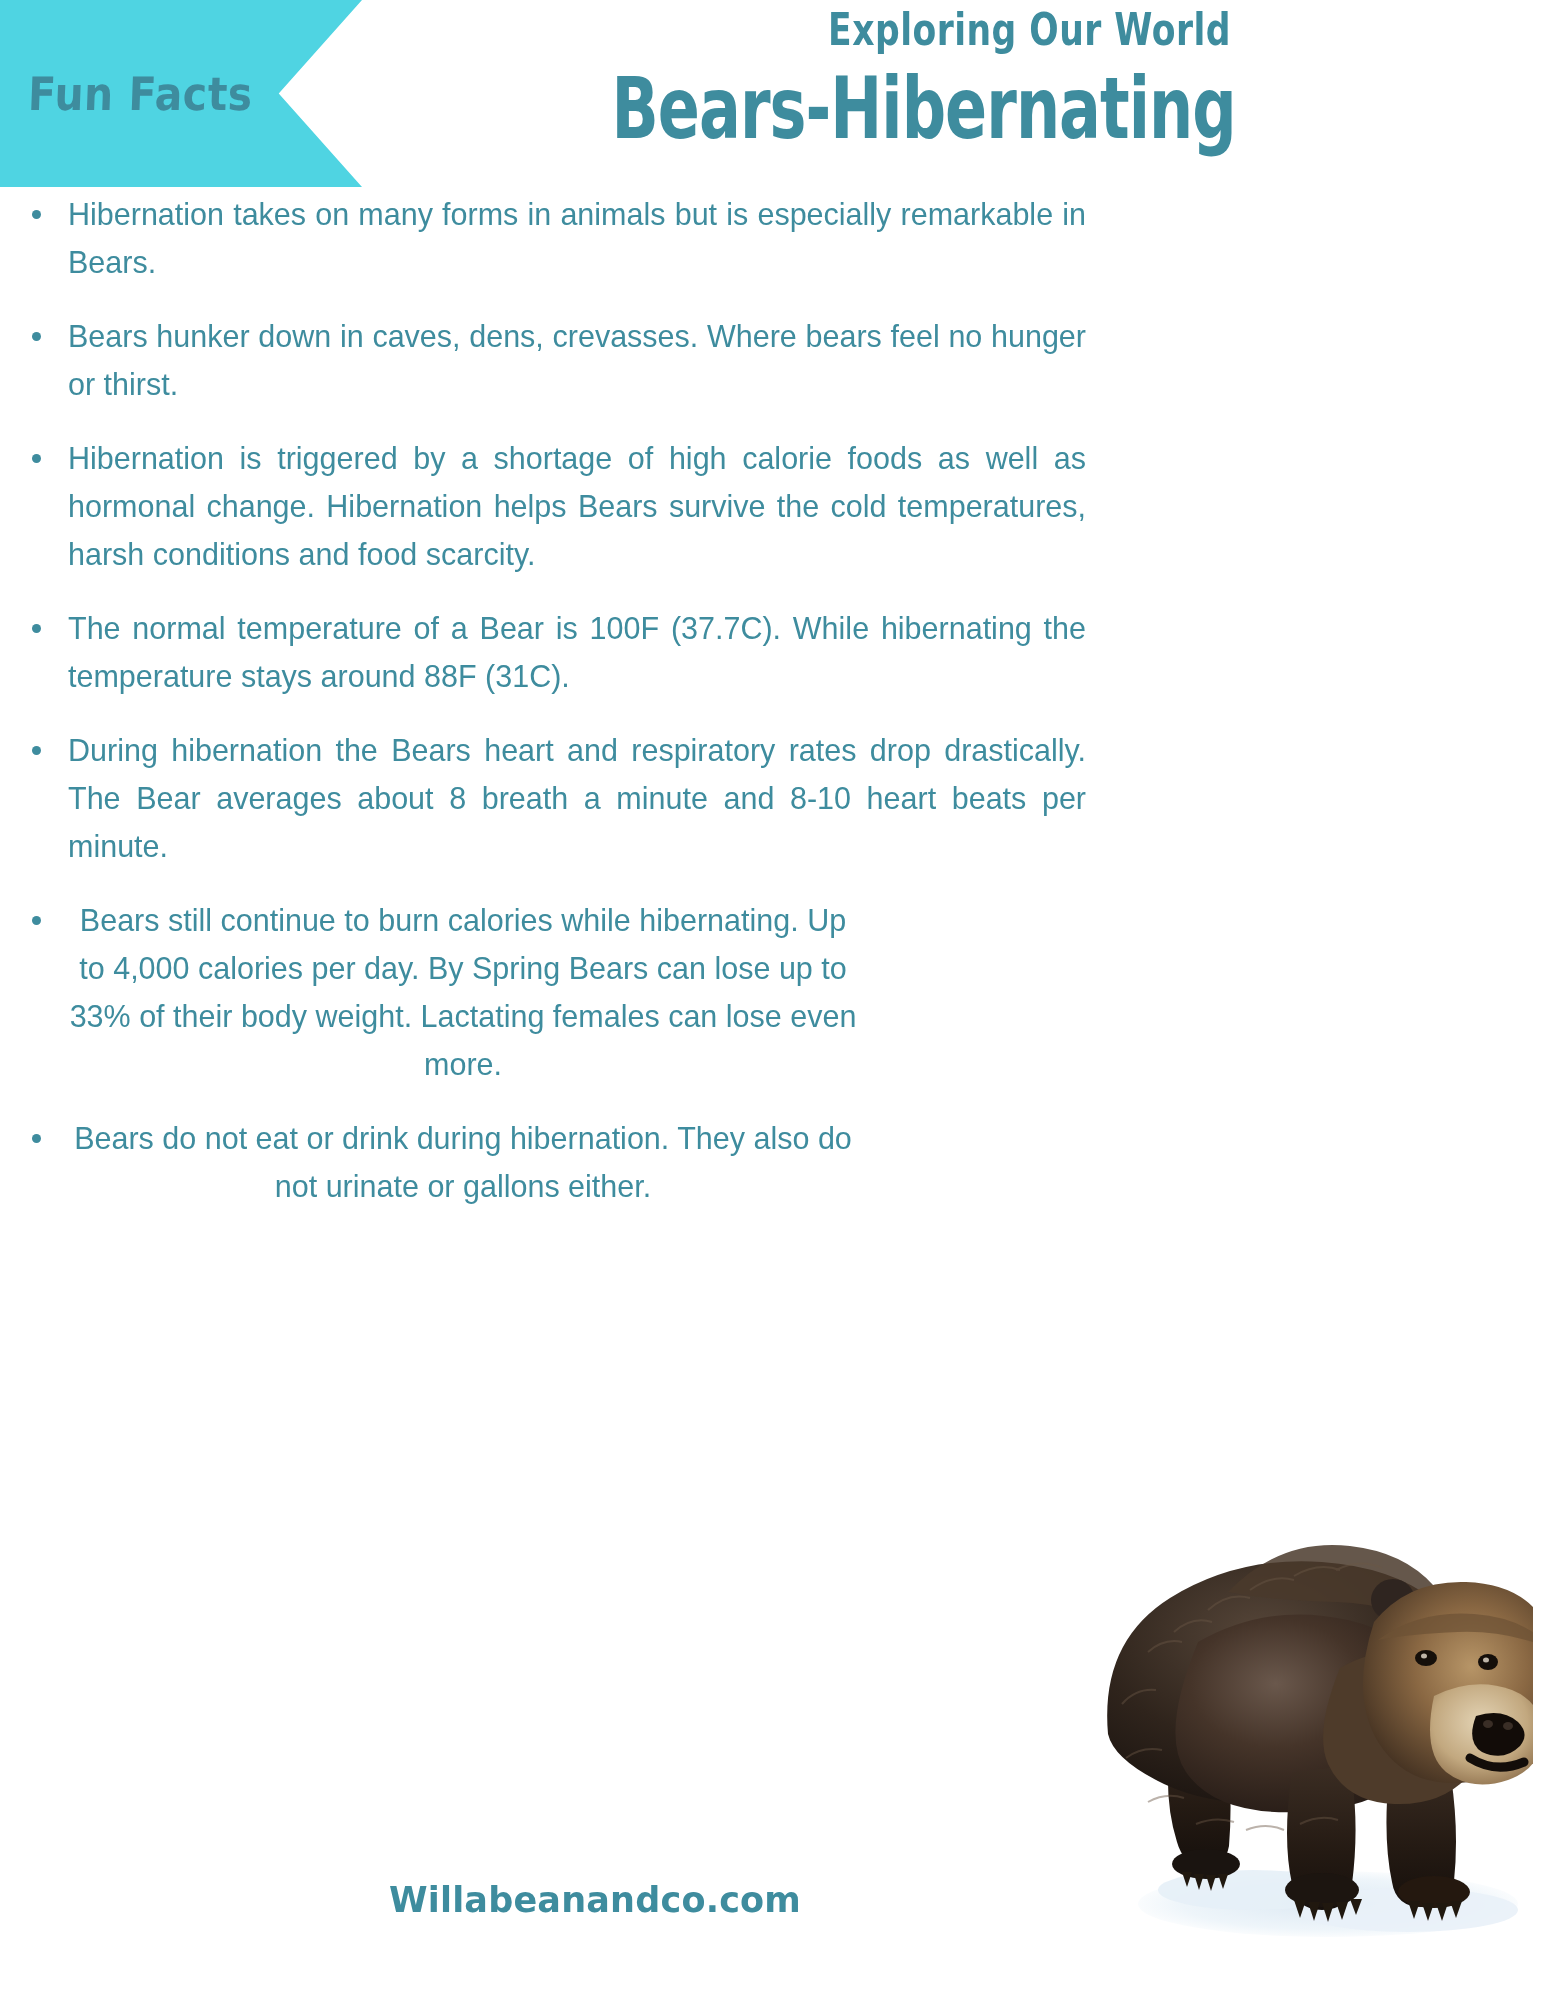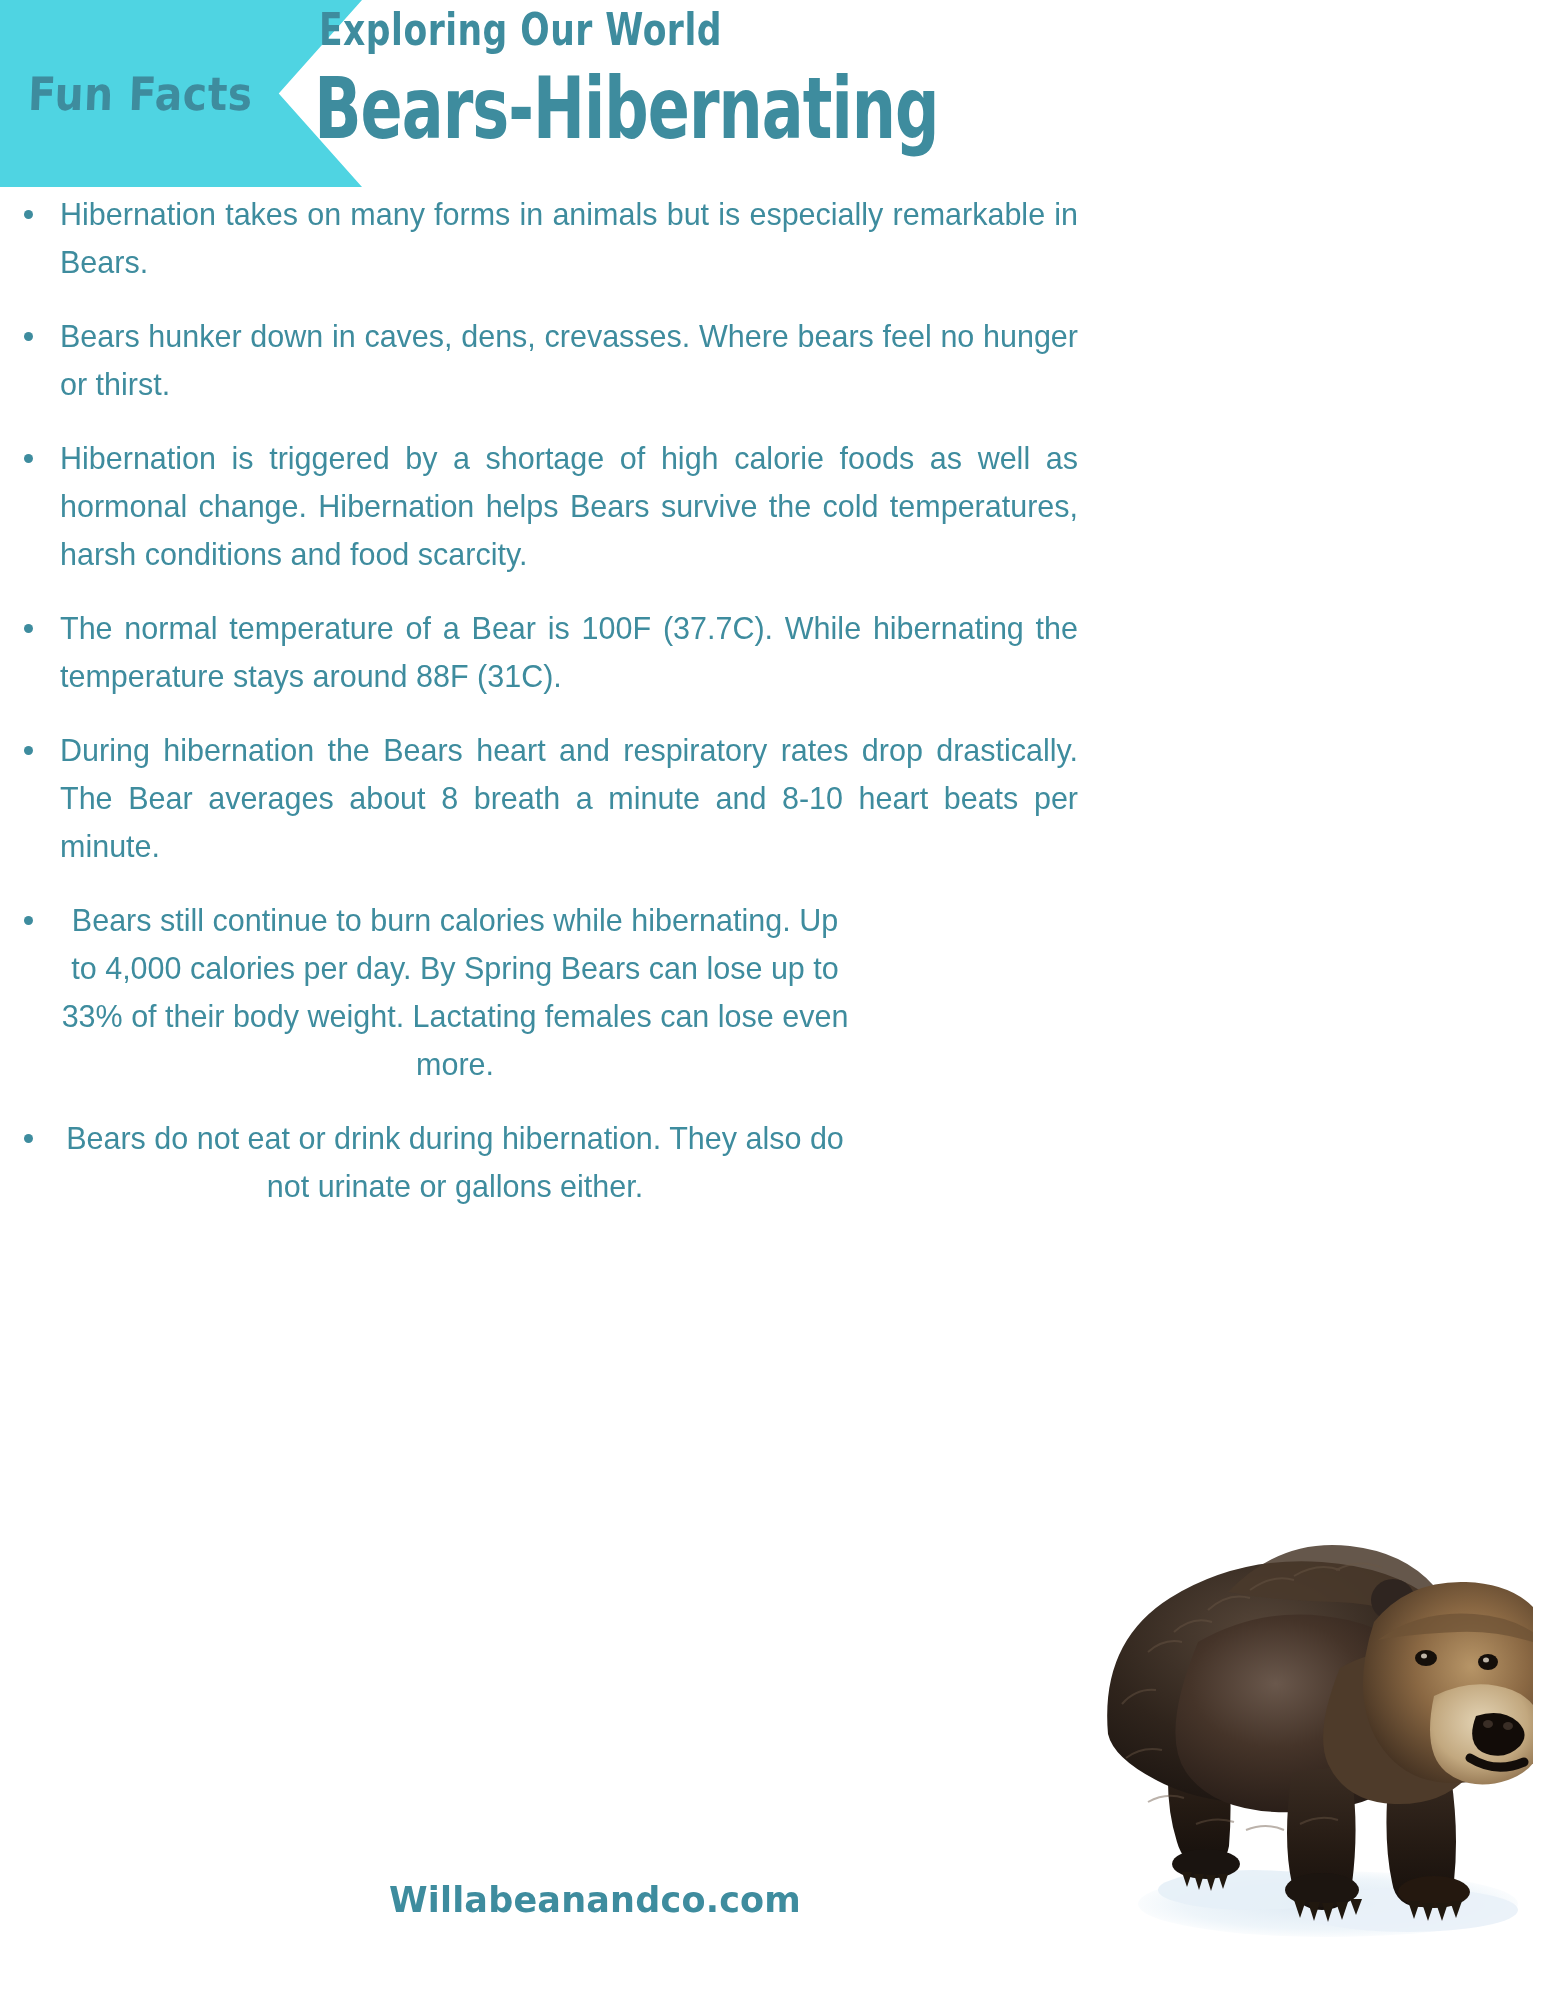--- a/index.html
+++ b/index.html
@@ -44,21 +44,21 @@
     padding-left: 28px;
     transform: skewX(-2deg) scaleY(1.12);
     white-space: nowrap;
   }
 
   .title-block {
     position: absolute;
     left: 300px;
     top: 6px;
     width: 950px;
-    text-align: left;
+    text-align: right;
   }
 
   .title-eyebrow {
     font-family: "DejaVu Sans", sans-serif;
     font-weight: bold;
     font-size: 36px;
     color: #3E8C9E;
     letter-spacing: 0.5px;
     transform: scaleY(1.25) scaleX(0.96);
     transform-origin: center top;
@@ -91,21 +91,21 @@
     margin: 0;
     padding: 0;
   }
 
   li.fact {
     position: relative;
     color: #3E8C9E;
     font-family: "Liberation Sans", sans-serif;
     font-size: 30.5px;
     line-height: 48px;
-    margin: 0 0 26px 8px;
+    margin: 0 0 26px 16px;
     padding-left: 52px;
     text-align: justify;
   }
 
   li.fact .bullet {
     position: absolute;
     left: 16px;
     top: 20px;
     width: 9px;
     height: 9px;

